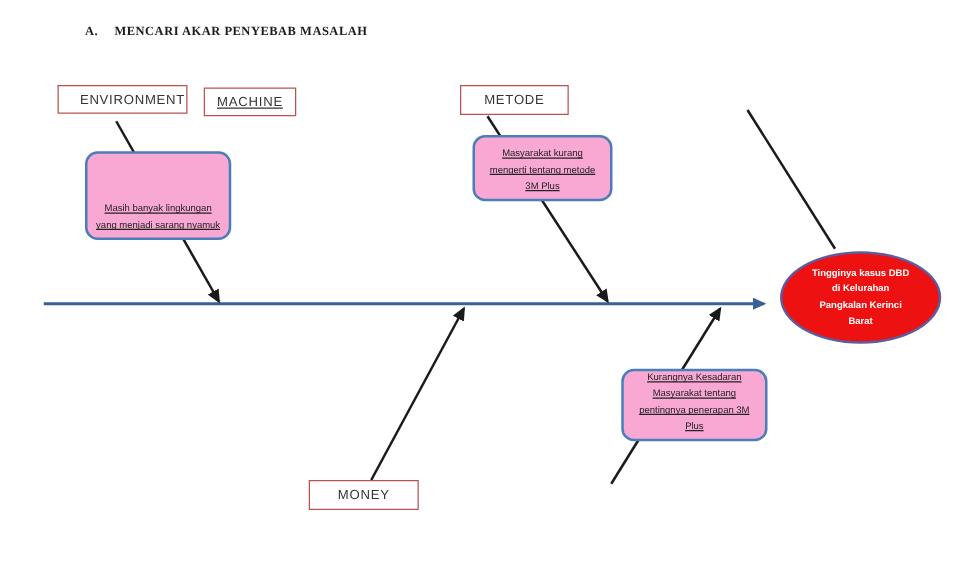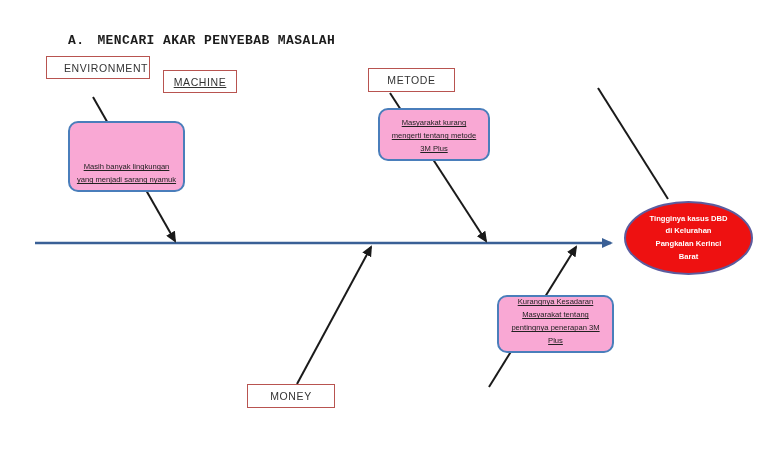--- a/index.html
+++ b/index.html
@@ -28,43 +28,43 @@
     left:0;top:0;
     width:768px;height:466px;
   }
   .spine-stroke{stroke:var(--spine);stroke-width:2.4px;}
   .branch-stroke{stroke:var(--branch);stroke-width:2px;}
   .arrow-blue-fill{fill:var(--spine);}
   .arrow-black-fill{fill:var(--branch);}
 
   .doc-title{
     position:absolute;
-    left:68px;top:33px;
-    font-family:Liberation Mono, monospace;
+    left:68px;top:20px;
+    font-family:Liberation Serif, serif;
     font-weight:bold;
-    font-size:13px;
+    font-size:10px;
     letter-spacing:0.4px;
     color:#1c1c1c;
     white-space:nowrap;
   }
   .doc-title .prefix{margin-right:13px;}
 
   .category-box{
     position:absolute;
     box-sizing:border-box;
     border:1.6px solid var(--category-border);
     background:#ffffff;
     display:flex;
     align-items:center;
     justify-content:center;
     font-size:10.5px;
     letter-spacing:0.6px;
     color:#333333;
   }
-  .cat-environment{left:46px;top:56px;width:104px;height:23px;padding-left:16px;}
+  .cat-environment{left:46px;top:68px;width:104px;height:23px;padding-left:16px;}
   .cat-machine{left:163px;top:70px;width:74px;height:23px;text-decoration:underline;}
   .cat-metode{left:368px;top:68px;width:87px;height:24px;}
   .cat-money{left:247px;top:384px;width:88px;height:24px;}
   .cat-man{left:455px;top:387px;width:81px;height:23px;}
 
   .cause-box{
     position:absolute;
     box-sizing:border-box;
     border:2px solid var(--cause-border);
     border-radius:10px;

